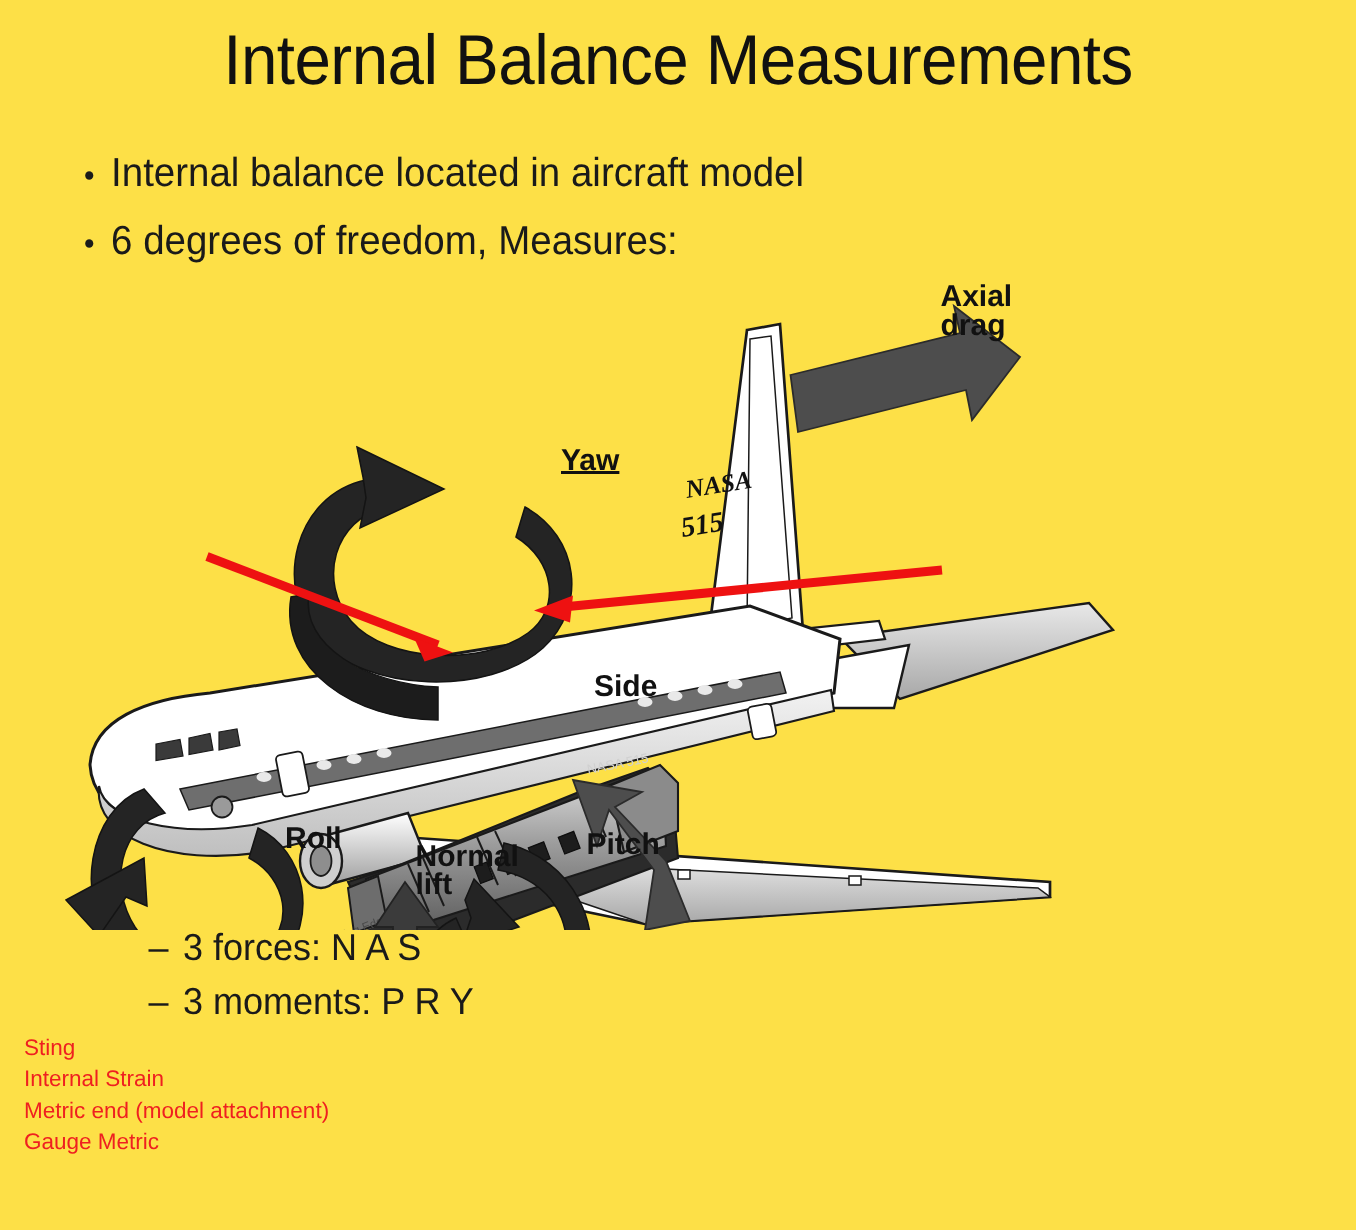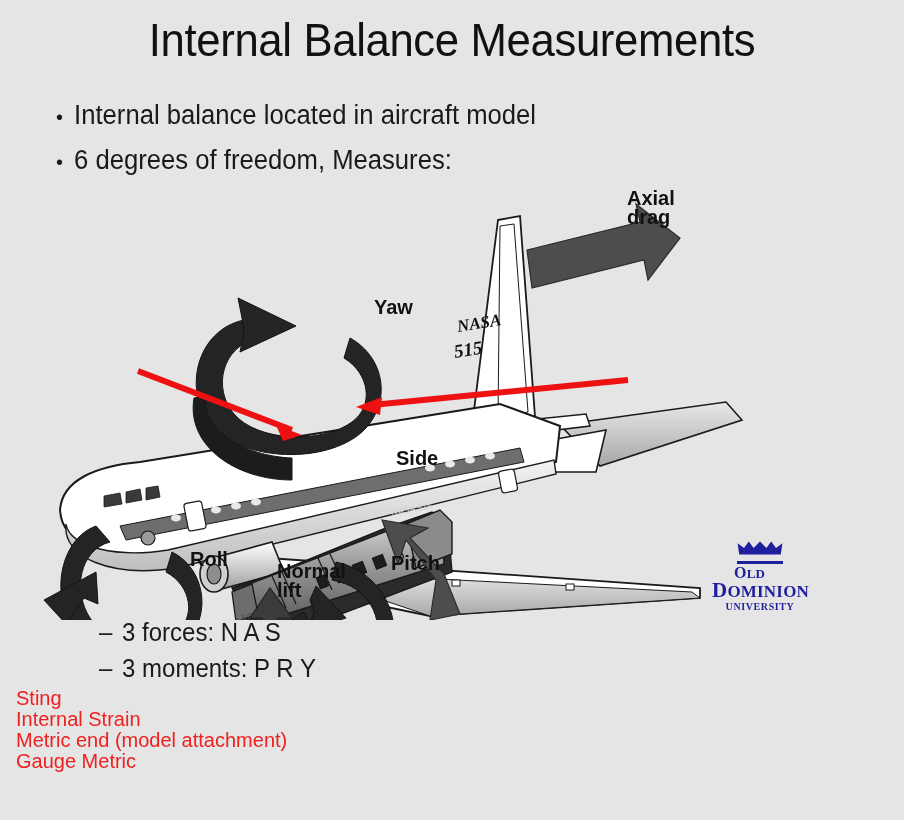--- a/index.html
+++ b/index.html
@@ -5,21 +5,21 @@
 <style>
   html, body {
     margin: 0;
     padding: 0;
     background: #ffffff;
   }
   #slide {
     position: relative;
     width: 904px;
     height: 820px;
-    background: #e5e5e5;
+    background: #fde047;
     overflow: hidden;
     font-family: "Liberation Sans", sans-serif;
     color: #000000;
   }
 
   
   #slide-title {
     position: absolute;
     left: 0;
     top: 12px;
@@ -74,21 +74,21 @@
     font-size: 25px;
   }
   #sub-0 { left: 99px; top: 616px; }
   #sub-1 { left: 99px; top: 652px; }
 
   
   #red-notes {
     position: absolute;
     left: 16px;
     top: 688px;
-    font-size: 20px;
+    font-size: 15px;
     line-height: 21px;
     color: #ef2020;
     white-space: nowrap;
   }
   #red-notes div { height: 21px; }
 
   
   #diagram {
     position: absolute;
     left: 0;
@@ -101,21 +101,21 @@
   
   .dlabel {
     position: absolute;
     font-size: 20px;
     font-weight: bold;
     line-height: 19px;
     color: #111111;
     white-space: pre-line;
   }
   #label-axial  { left: 627px; top: 189px; }
-  #label-yaw    { left: 374px; top: 298px; }
+  #label-yaw    { left: 374px; top: 298px; text-decoration: underline; }
   #label-side   { left: 396px; top: 449px; }
   #label-roll   { left: 146px; top: 550px; margin-left: 44px; }
   #label-normal { left: 277px; top: 562px; }
   #label-pitch  { left: 391px; top: 554px; text-align: center; }
 
   
   #red-arrows {
     position: absolute;
     left: 0;
     top: 0;
@@ -362,23 +362,14 @@
     </g>
   </svg>
 
   <div id="red-notes">
     <div>Sting</div>
     <div>Internal Strain</div>
     <div>Metric end (model attachment)</div>
     <div>Gauge Metric</div>
   </div>
 
-  <div id="odu-logo">
-    <svg id="odu-crown" viewBox="0 0 60 20">
-      <path d="M4 18 L2 4 L10 10 L16 2 L22 10 L30 2 L38 10 L44 2 L50 10 L58 4 L56 18 Z" fill="#1f1f9e"></path>
-    </svg>
-    <div id="odu-bar"></div>
-    <div class="odu-line" id="odu-old"><span class="cap">O</span><span>LD</span></div>
-    <div class="odu-line" id="odu-dominion"><span class="cap">D</span><span>OMINION</span></div>
-    <div class="odu-line" id="odu-university">UNIVERSITY</div>
-  </div>
 
 </div>
 
 </body></html>

